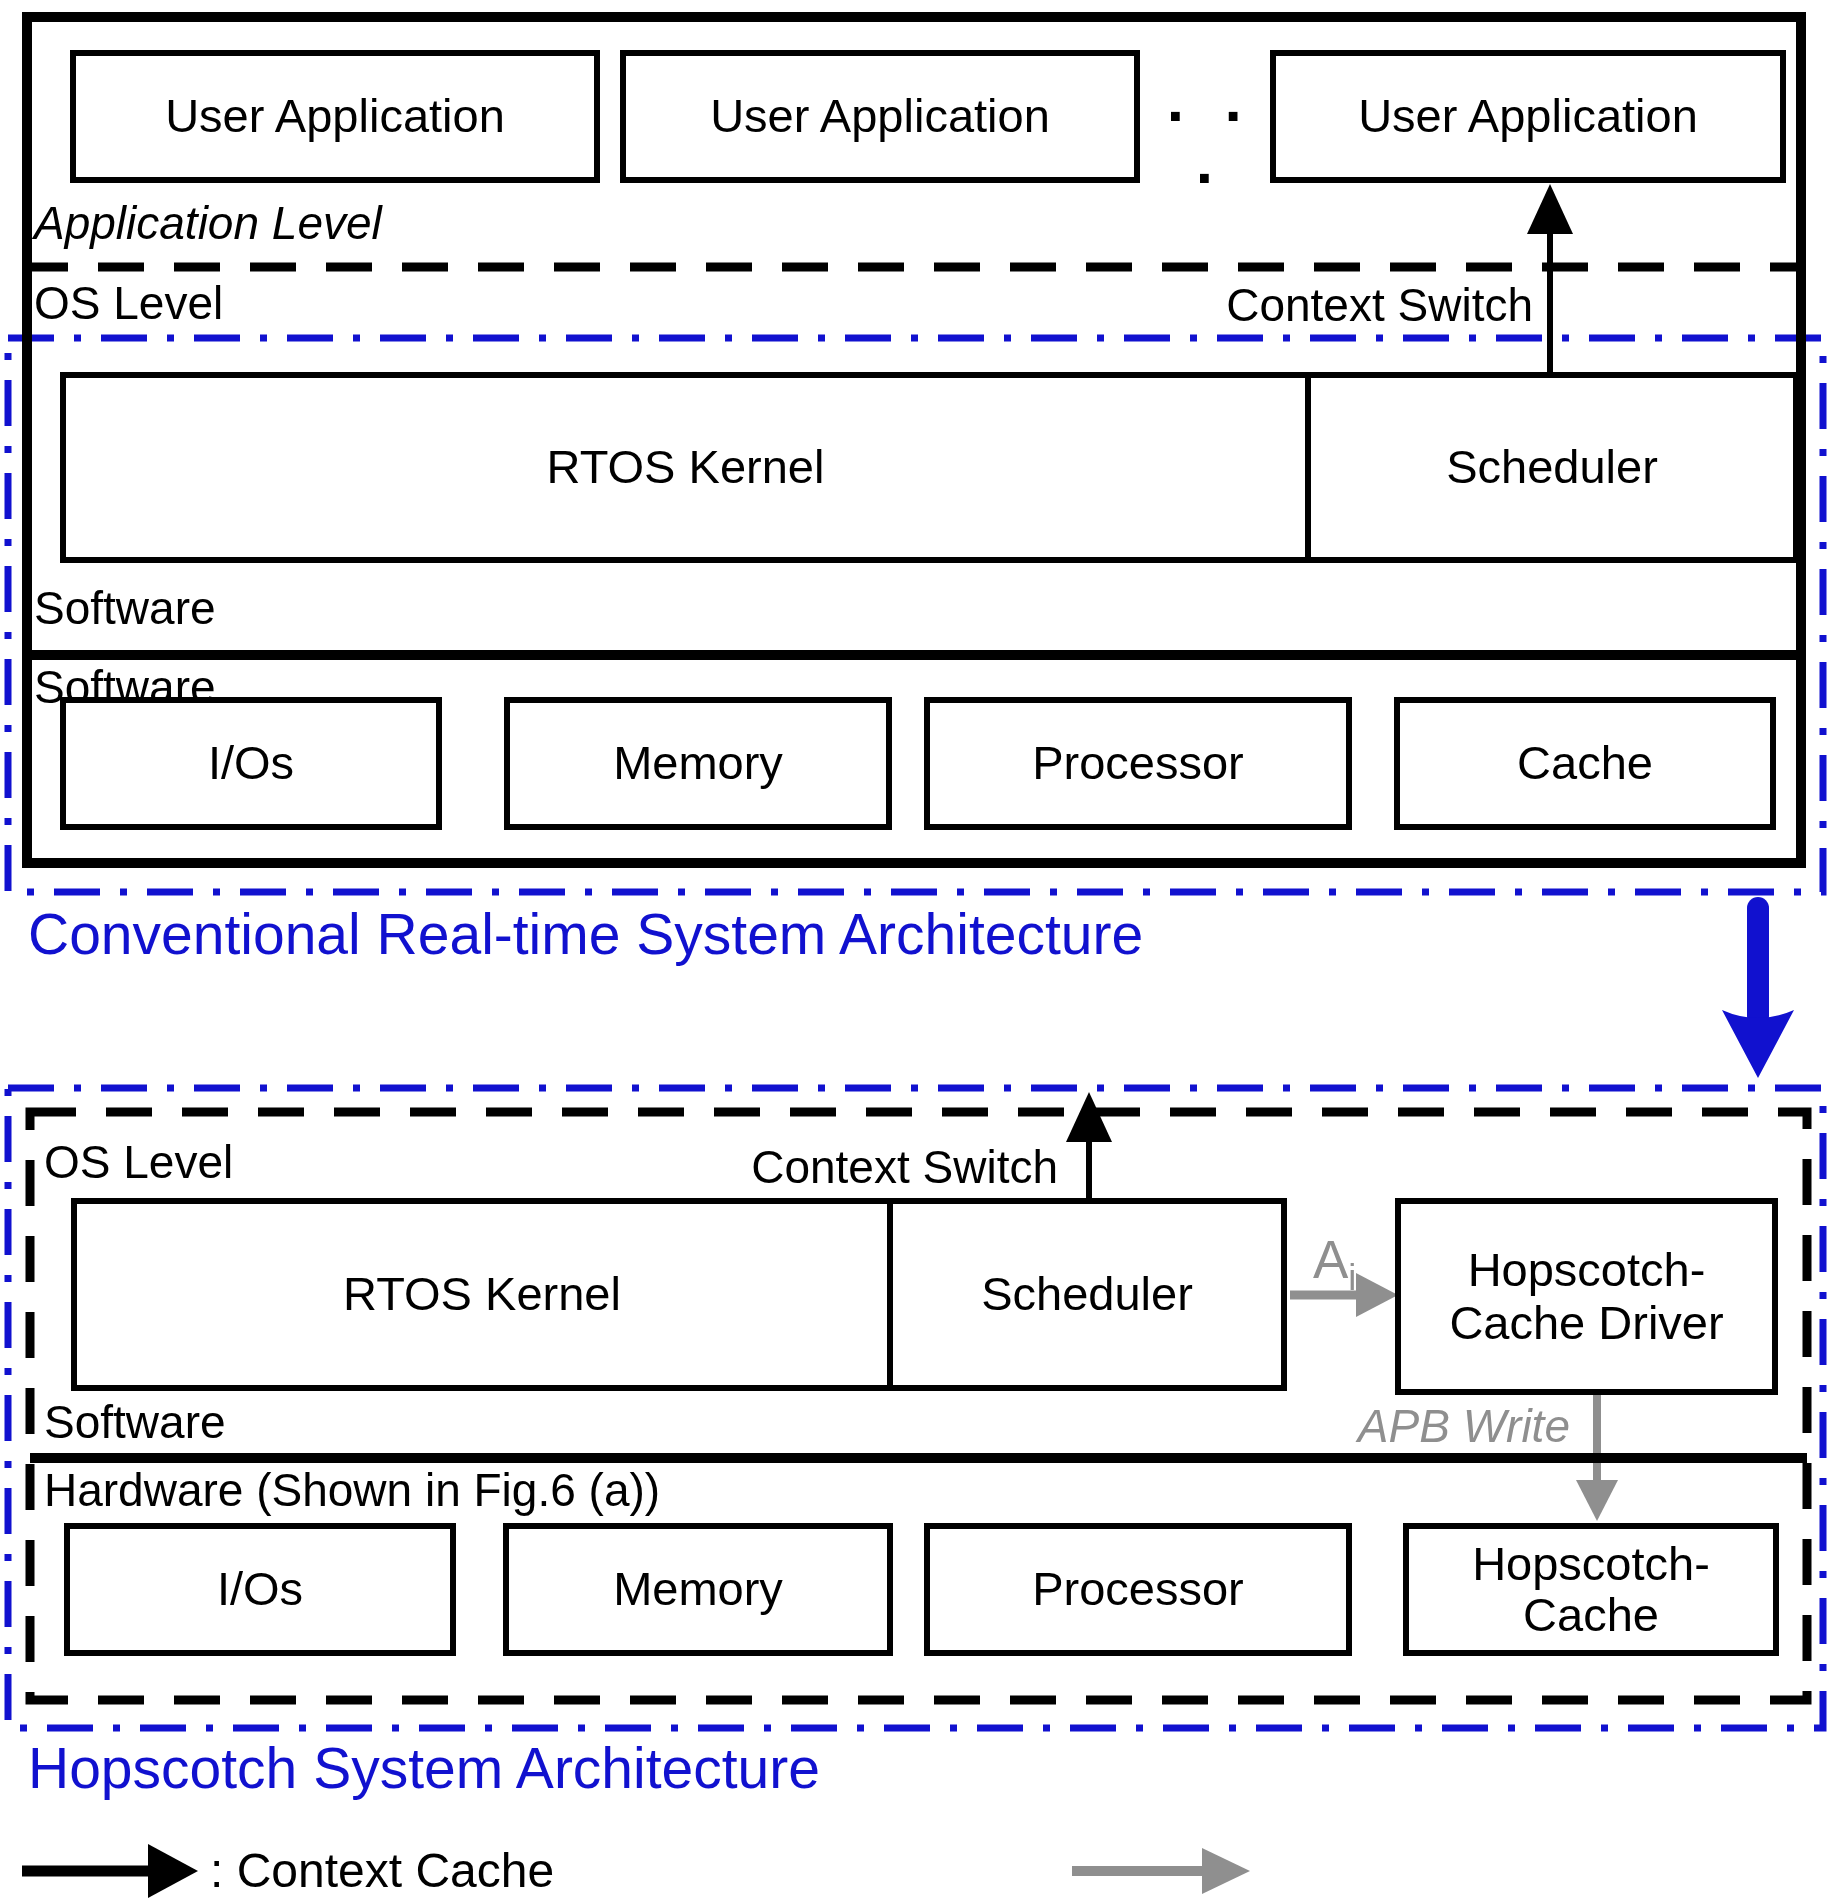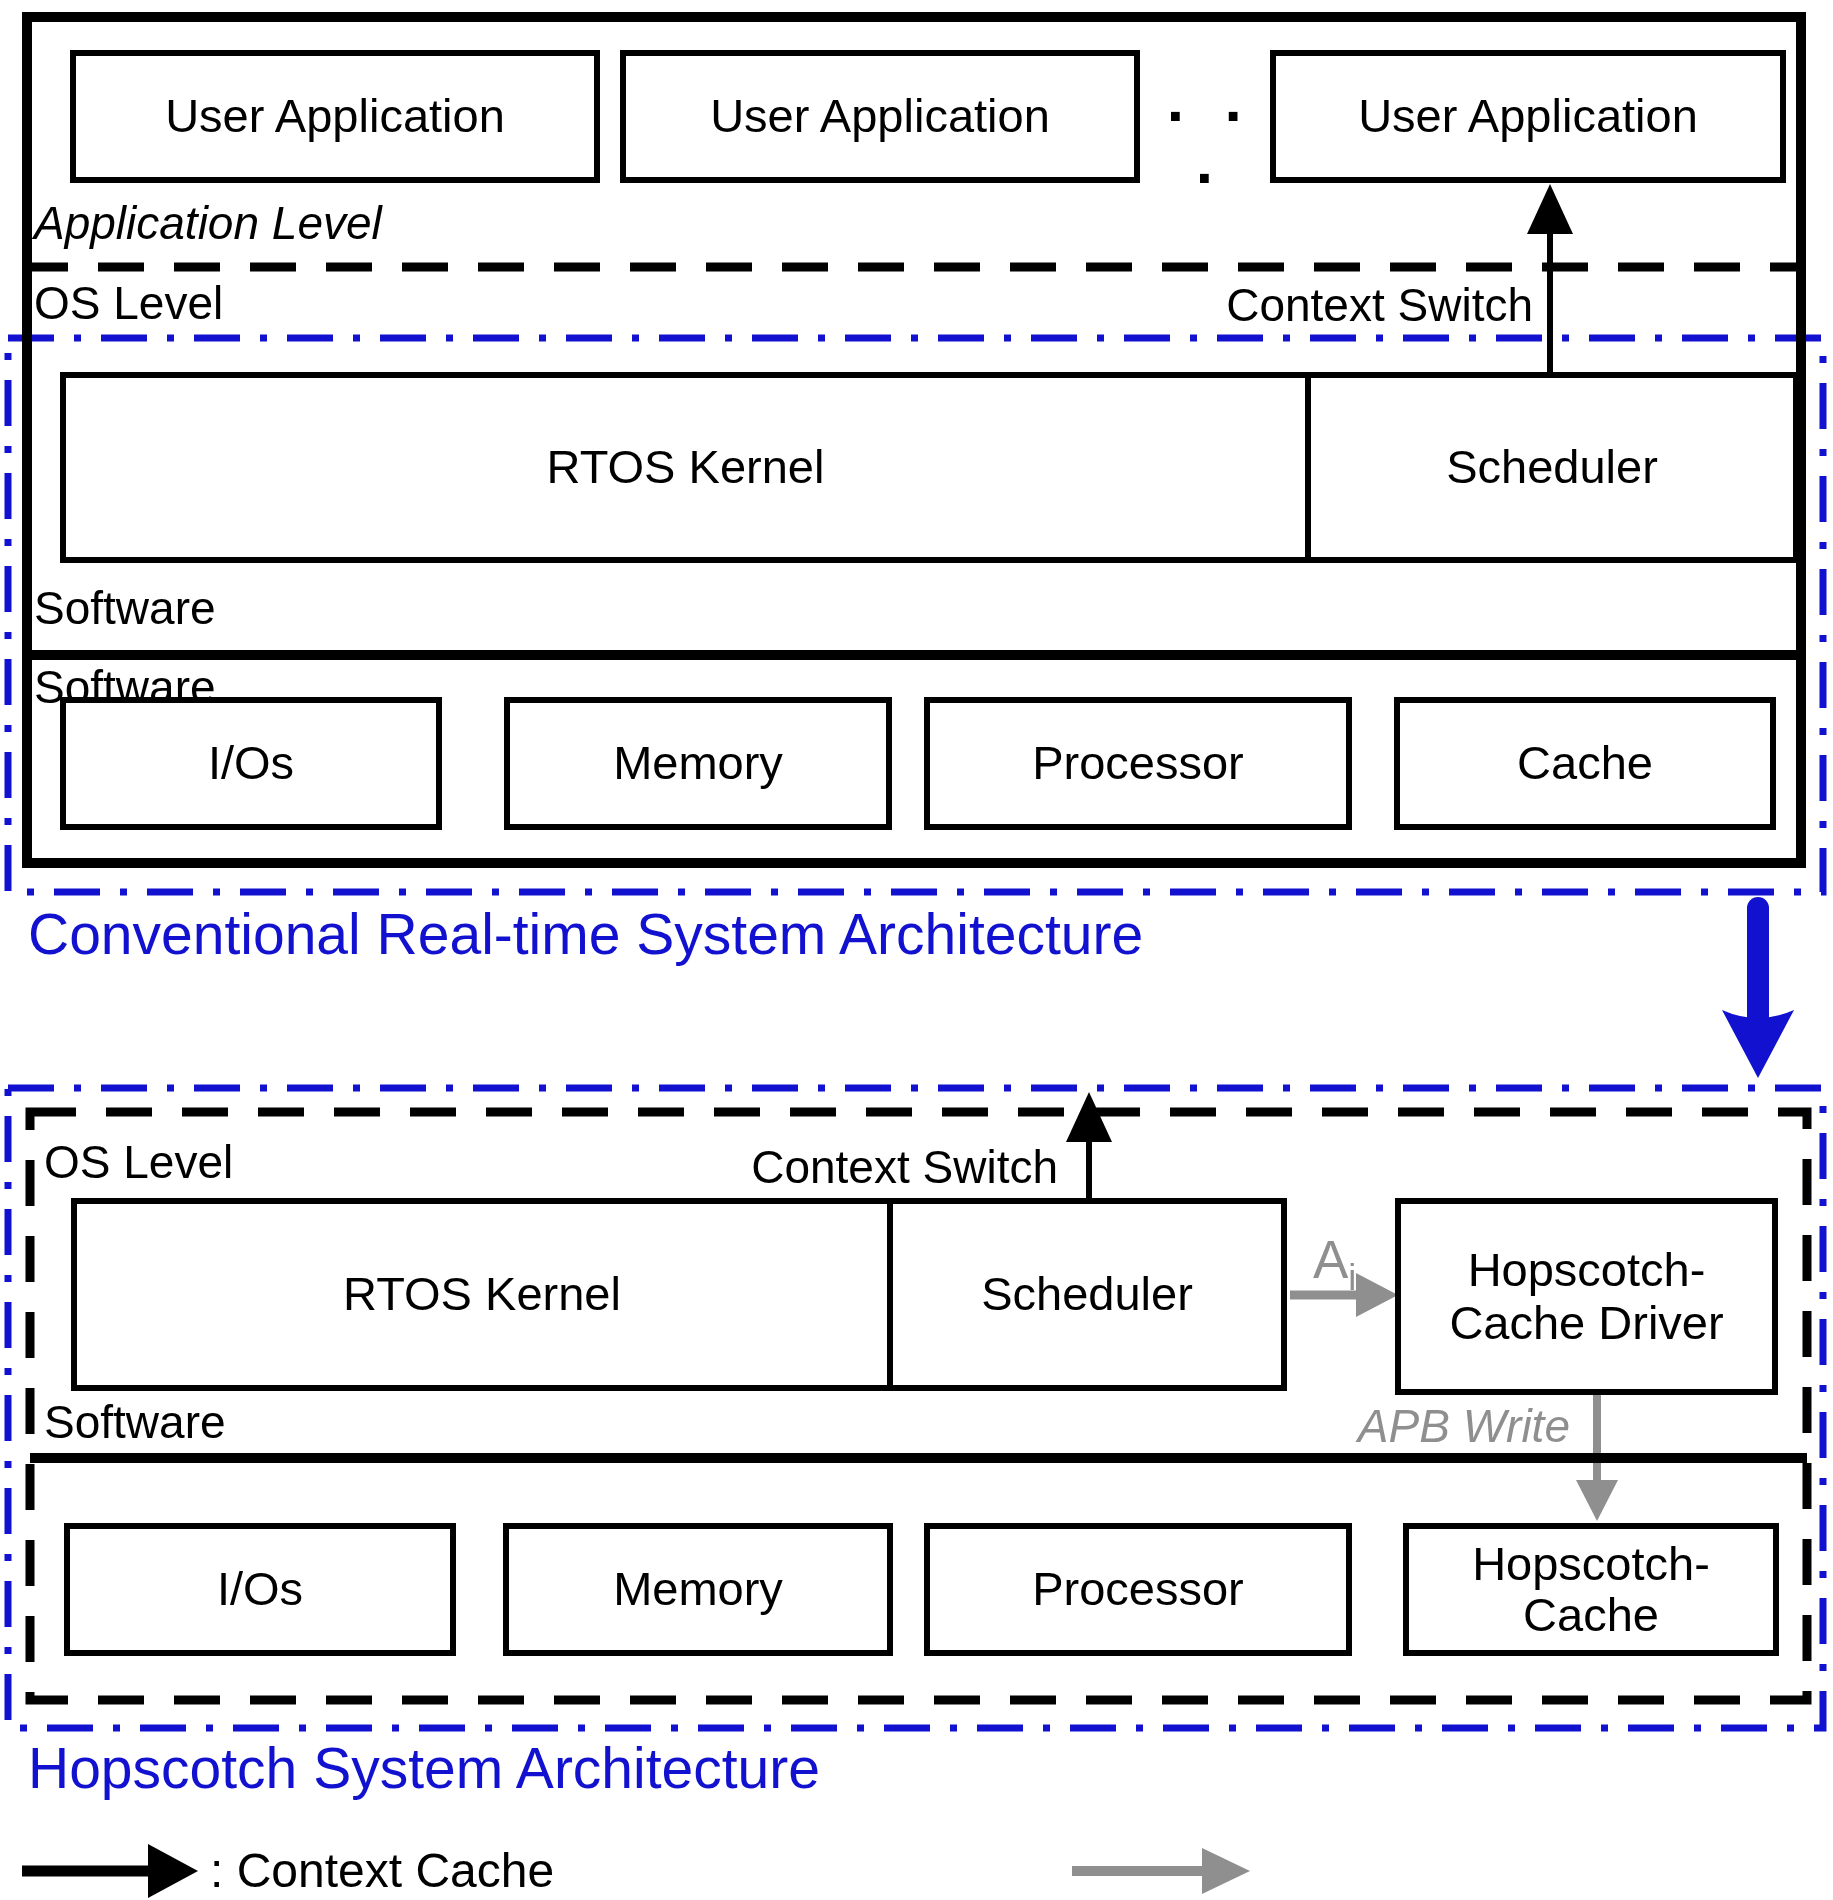--- a/index.html
+++ b/index.html
@@ -167,20 +167,21 @@
     <span>
       <span style="display:block;">Hopscotch-</span>
       <span style="display:block;">Cache Driver</span>
     </span>
   </div>
 
   <div class="label" style="left:44px;top:1398px;">Software</div>
   <div class="label gray-text" style="left:1330px;top:1402px;width:240px;text-align:right;font-style:italic;">APB Write</div>
 
   <div class="hline" style="left:30px;top:1453px;width:1777px;height:10px;"></div>
+  <div class="label" style="left:44px;top:1466px;">Hardware (Shown in Fig.6 (a))</div>
 
   <div class="box" style="left:64px;top:1523px;width:392px;height:133px;">
     <span>I/Os</span>
   </div>
   <div class="box" style="left:503px;top:1523px;width:390px;height:133px;">
     <span>Memory</span>
   </div>
   <div class="box" style="left:924px;top:1523px;width:428px;height:133px;">
     <span>Processor</span>
   </div>

